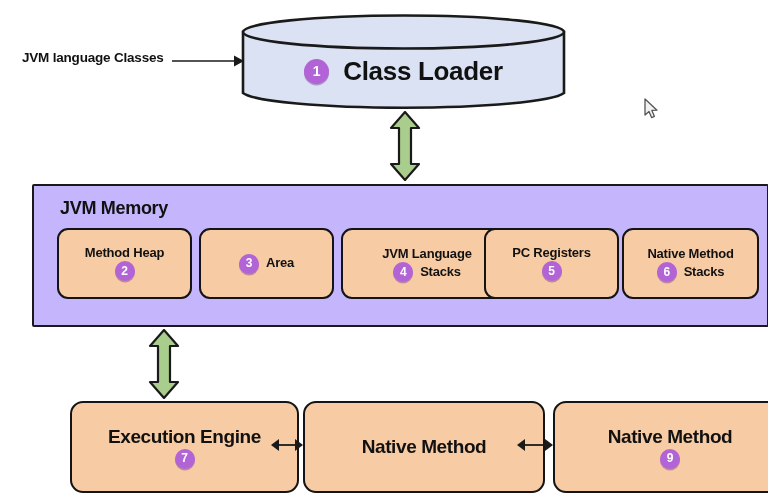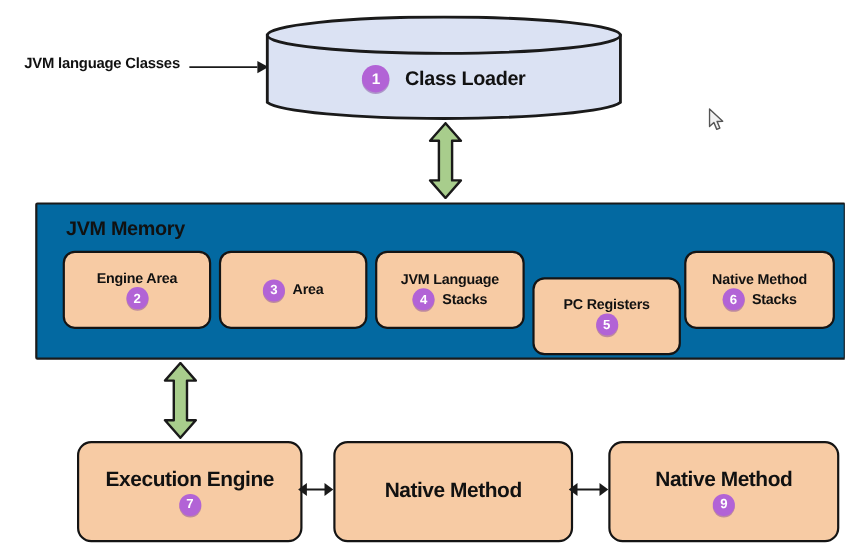--- a/index.html
+++ b/index.html
@@ -13,24 +13,24 @@
   
   .in-label{left:6px;top:50px;width:150px;font-size:13.5px;font-weight:bold;
             letter-spacing:-0.2px;white-space:nowrap;}
   .in-arrow{left:156px;top:53px;width:72px;height:16px;}
 
   
   .cyl{left:225px;top:14px;width:325px;height:97px;}
   .cyl svg{display:block;}
   .cyl-content{position:absolute;left:0;top:34px;width:325px;height:46px;
                display:flex;align-items:center;justify-content:center;gap:14px;}
-  .cyl-title{font-size:18px;font-weight:bold;letter-spacing:-0.3px;}
-
-  
-  .mem{left:16px;top:184px;width:737px;height:143px;background:#0369a1;
+  .cyl-title{font-size:26px;font-weight:bold;letter-spacing:-0.3px;}
+
+  
+  .mem{left:16px;top:184px;width:737px;height:143px;background:#c4b5fd;
        border:2.5px solid #1a1a1a;border-radius:2px;}
   .mem-title{position:absolute;left:26px;top:12px;font-size:18px;font-weight:bold;
              letter-spacing:-0.3px;}
   .mem-box{position:absolute;top:42px;height:67px;background:#f7cba4;
            border:2.5px solid #141414;border-radius:11px;}
   .mb-inner{position:absolute;left:0;top:0;width:100%;height:100%;
             display:flex;flex-direction:column;align-items:center;justify-content:center;}
   .mb-line{display:flex;align-items:center;justify-content:center;gap:7px;
            font-size:13px;font-weight:bold;letter-spacing:-0.2px;white-space:nowrap;
            line-height:1.12;}
@@ -41,21 +41,21 @@
          width:20px;height:20px;border-radius:50%;background:#b263d6;
          color:#ffffff;font-size:12px;font-weight:bold;flex:0 0 auto;
          box-shadow:0 1.5px 0 rgba(120,60,150,.45);}
   .badge.lg{width:25px;height:25px;font-size:14px;}
 
   
   .garrow{width:34px;height:70px;}
 
   
   .bot{position:absolute;top:401px;height:88px;background:#f7cba4;
-       border:2.5px solid #141414;border-radius:13px;}
+       border:2.5px solid #141414;border-radius:13px;padding-left:24px;}
   .bot-inner{position:absolute;left:0;top:0;width:100%;height:100%;
              display:flex;flex-direction:column;align-items:center;justify-content:center;}
   .bot-line{display:flex;align-items:center;justify-content:center;gap:9px;
             font-size:19px;font-weight:bold;letter-spacing:-0.4px;white-space:nowrap;
             line-height:1.22;}
 
   
   .harrow{position:absolute;height:18px;top:436px;}
 
   
@@ -90,47 +90,47 @@
     <svg width="34" height="70" viewBox="0 0 34 70">
       <polygon points="17,1 31,17 23,17 23,53 31,53 17,69 3,53 11,53 11,17 3,17" fill="#a8cd8c" stroke="#1a1a1a" stroke-width="2.2" stroke-linejoin="round"></polygon>
     </svg>
   </div>
 
   <div class="abs mem">
     <div class="mem-title">JVM Memory</div>
 
     <div class="mem-box" style="left:23px;width:131px;">
       <div class="mb-inner">
-        <div class="mb-line">Engine Area</div>
+        <div class="mb-line">Method Heap</div>
         <div class="mb-line two">
           <span class="badge">2</span>
         </div>
       </div>
     </div>
 
     <div class="mem-box" style="left:165px;width:131px;">
       <div class="mb-inner">
         <div class="mb-line">
           <span class="badge">3</span>
           <span>Area</span>
         </div>
       </div>
     </div>
 
-    <div class="mem-box" style="left:307px;width:132px;">
+    <div class="mem-box" style="left:307px;width:132px;padding-left:36px;">
       <div class="mb-inner">
         <div class="mb-line two">JVM Language</div>
         <div class="mb-line two">
           <span class="badge">4</span>
           <span>Stacks</span>
         </div>
       </div>
     </div>
 
-    <div class="mem-box" style="left:450px;width:131px;margin-top:24px;">
+    <div class="mem-box" style="left:450px;width:131px;">
       <div class="mb-inner">
         <div class="mb-line">PC Registers</div>
         <div class="mb-line two">
           <span class="badge">5</span>
         </div>
       </div>
     </div>
 
     <div class="mem-box" style="left:588px;width:133px;">
       <div class="mb-inner">

